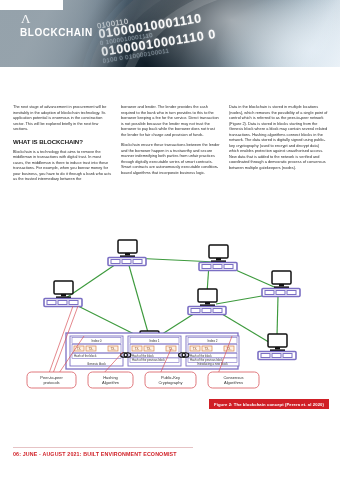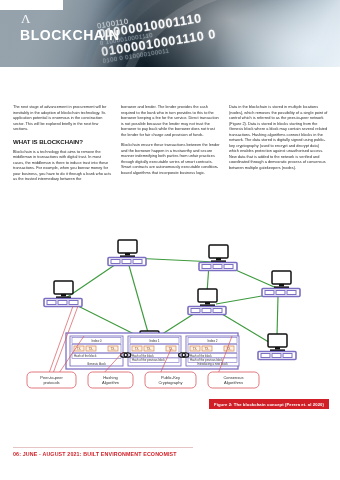--- a/index.html
+++ b/index.html
@@ -95,21 +95,21 @@
     color: #ffffff;
     font-size: 13px;
     line-height: 13px;
     font-family: "Liberation Serif", serif;
     opacity: .92;
   }
   .banner-title {
     position: absolute;
     left: 20px; top: 27px;
     color: #ffffff;
-    font-size: 14px;
+    font-size: 10px;
     font-weight: bold;
     letter-spacing: .55px;
   }
 
   
   .columns {
     position: absolute;
     left: 13px; top: 104px;
     width: 316px;
     display: flex;

